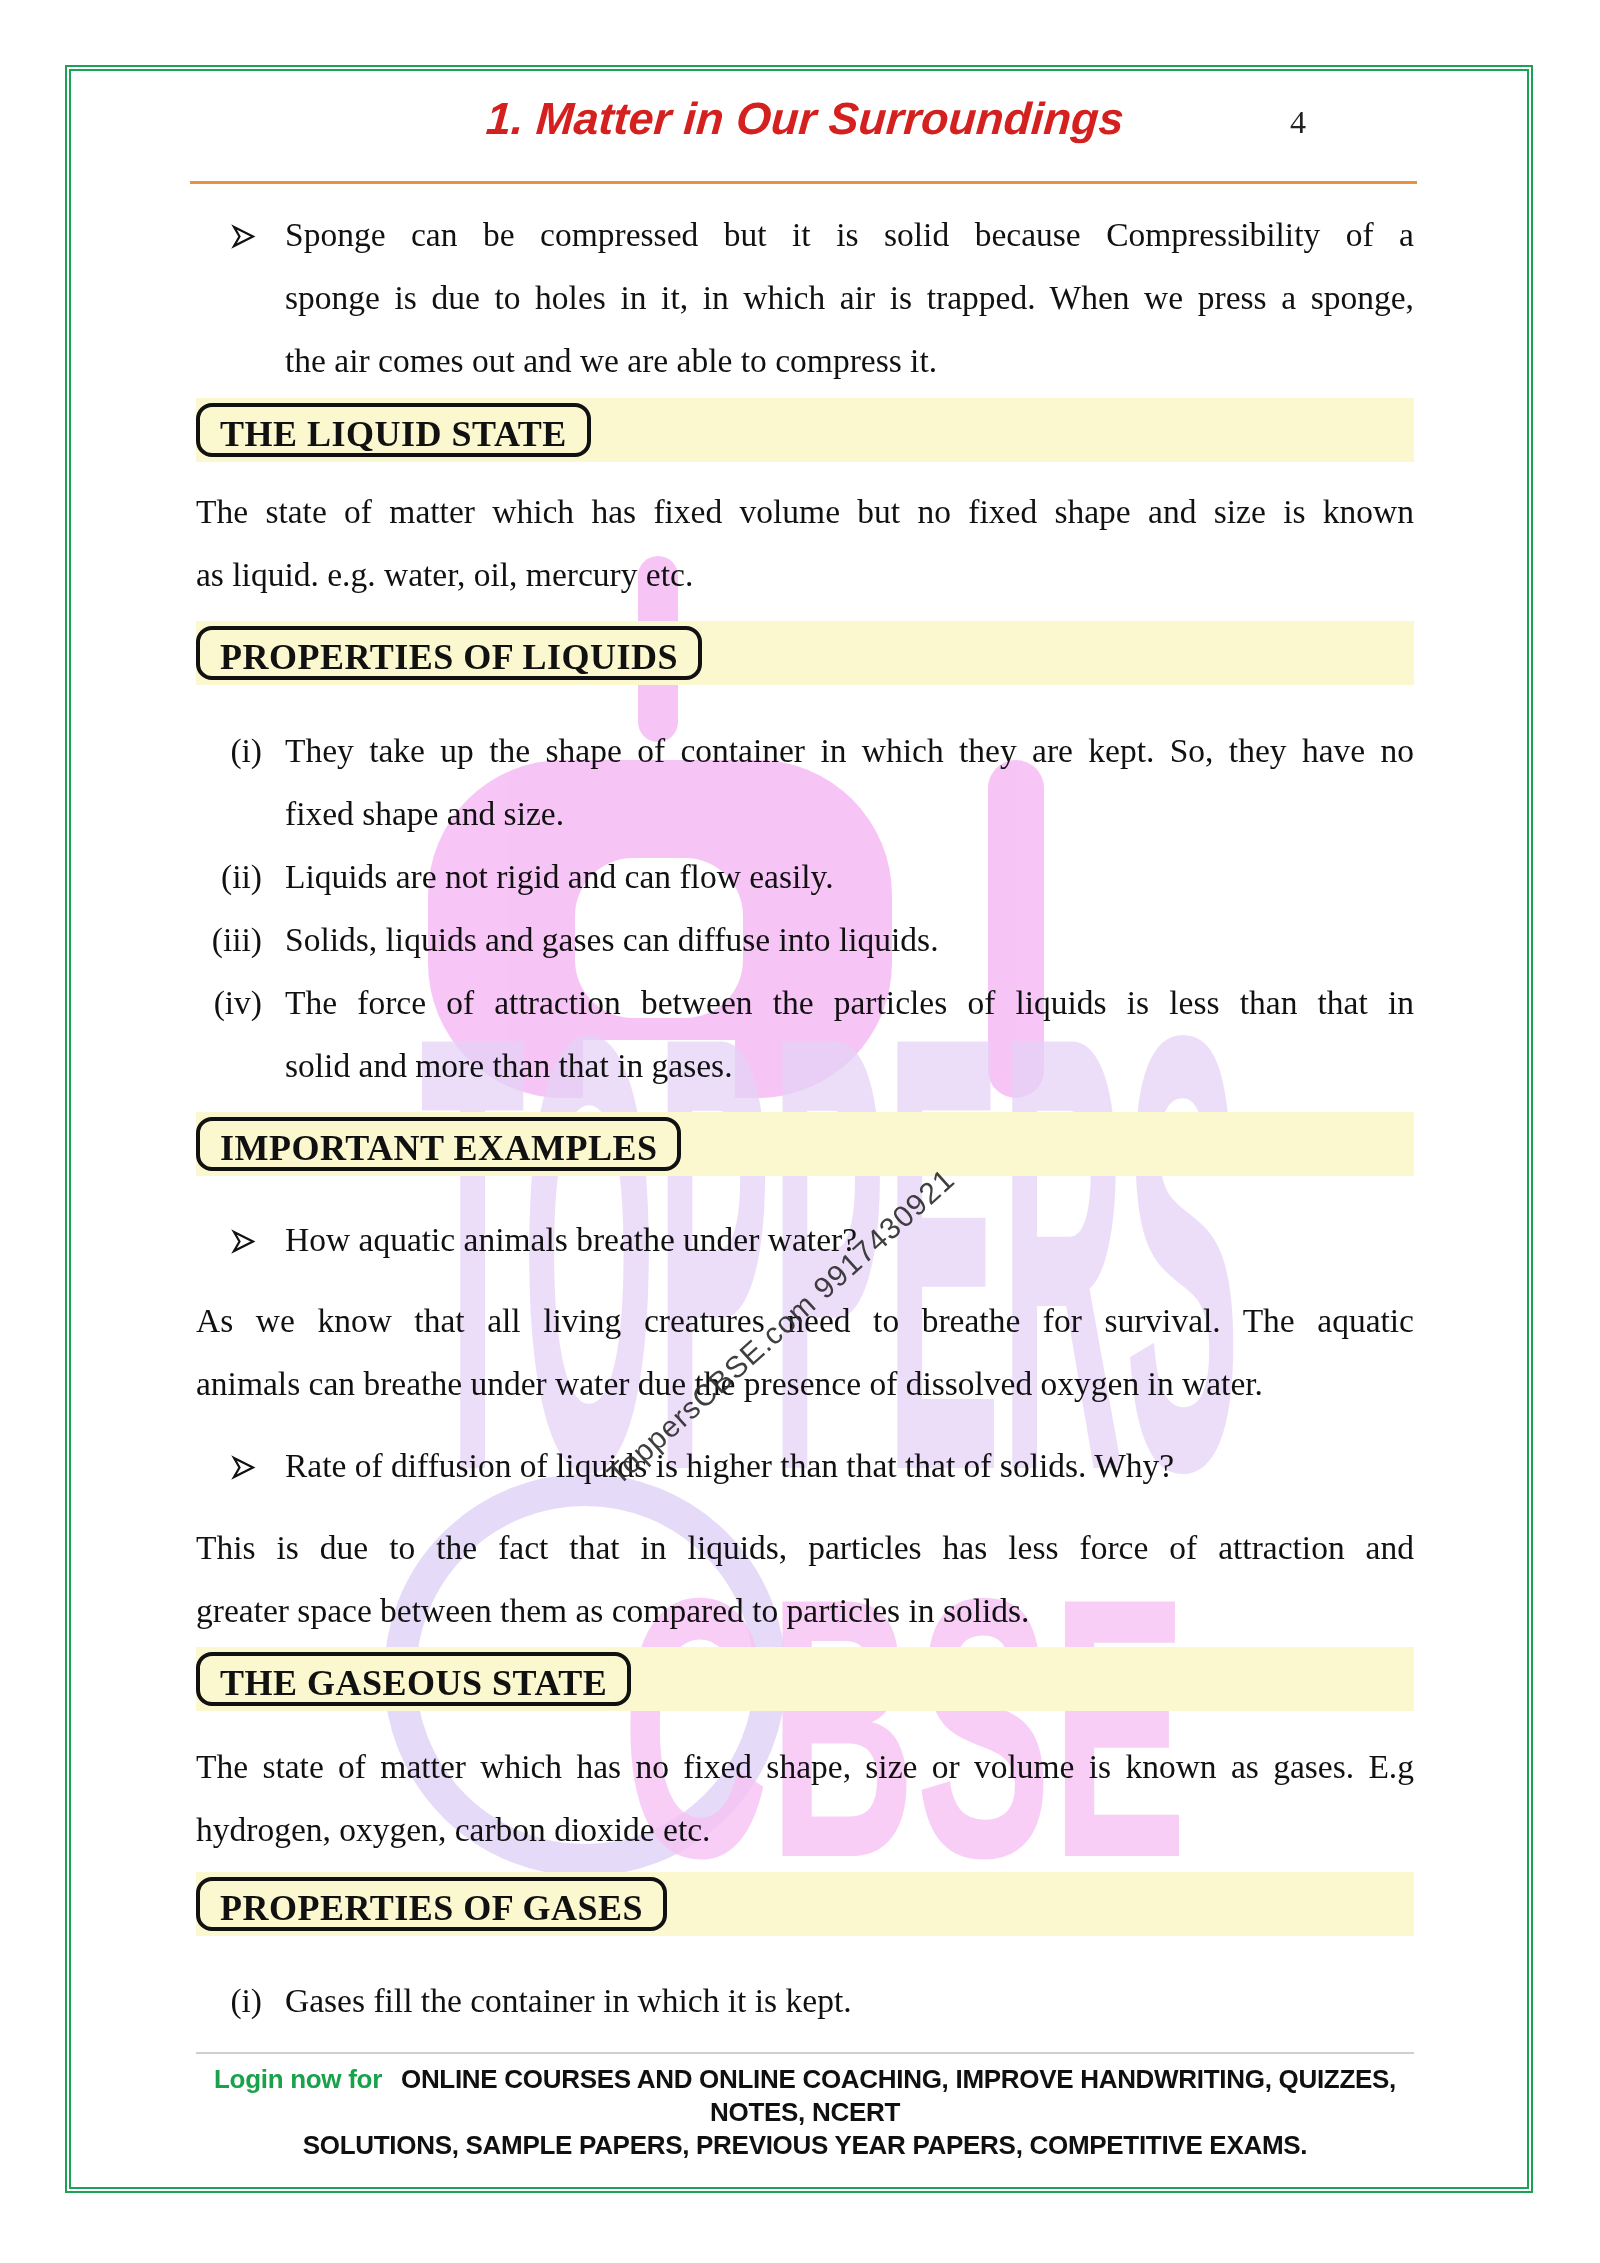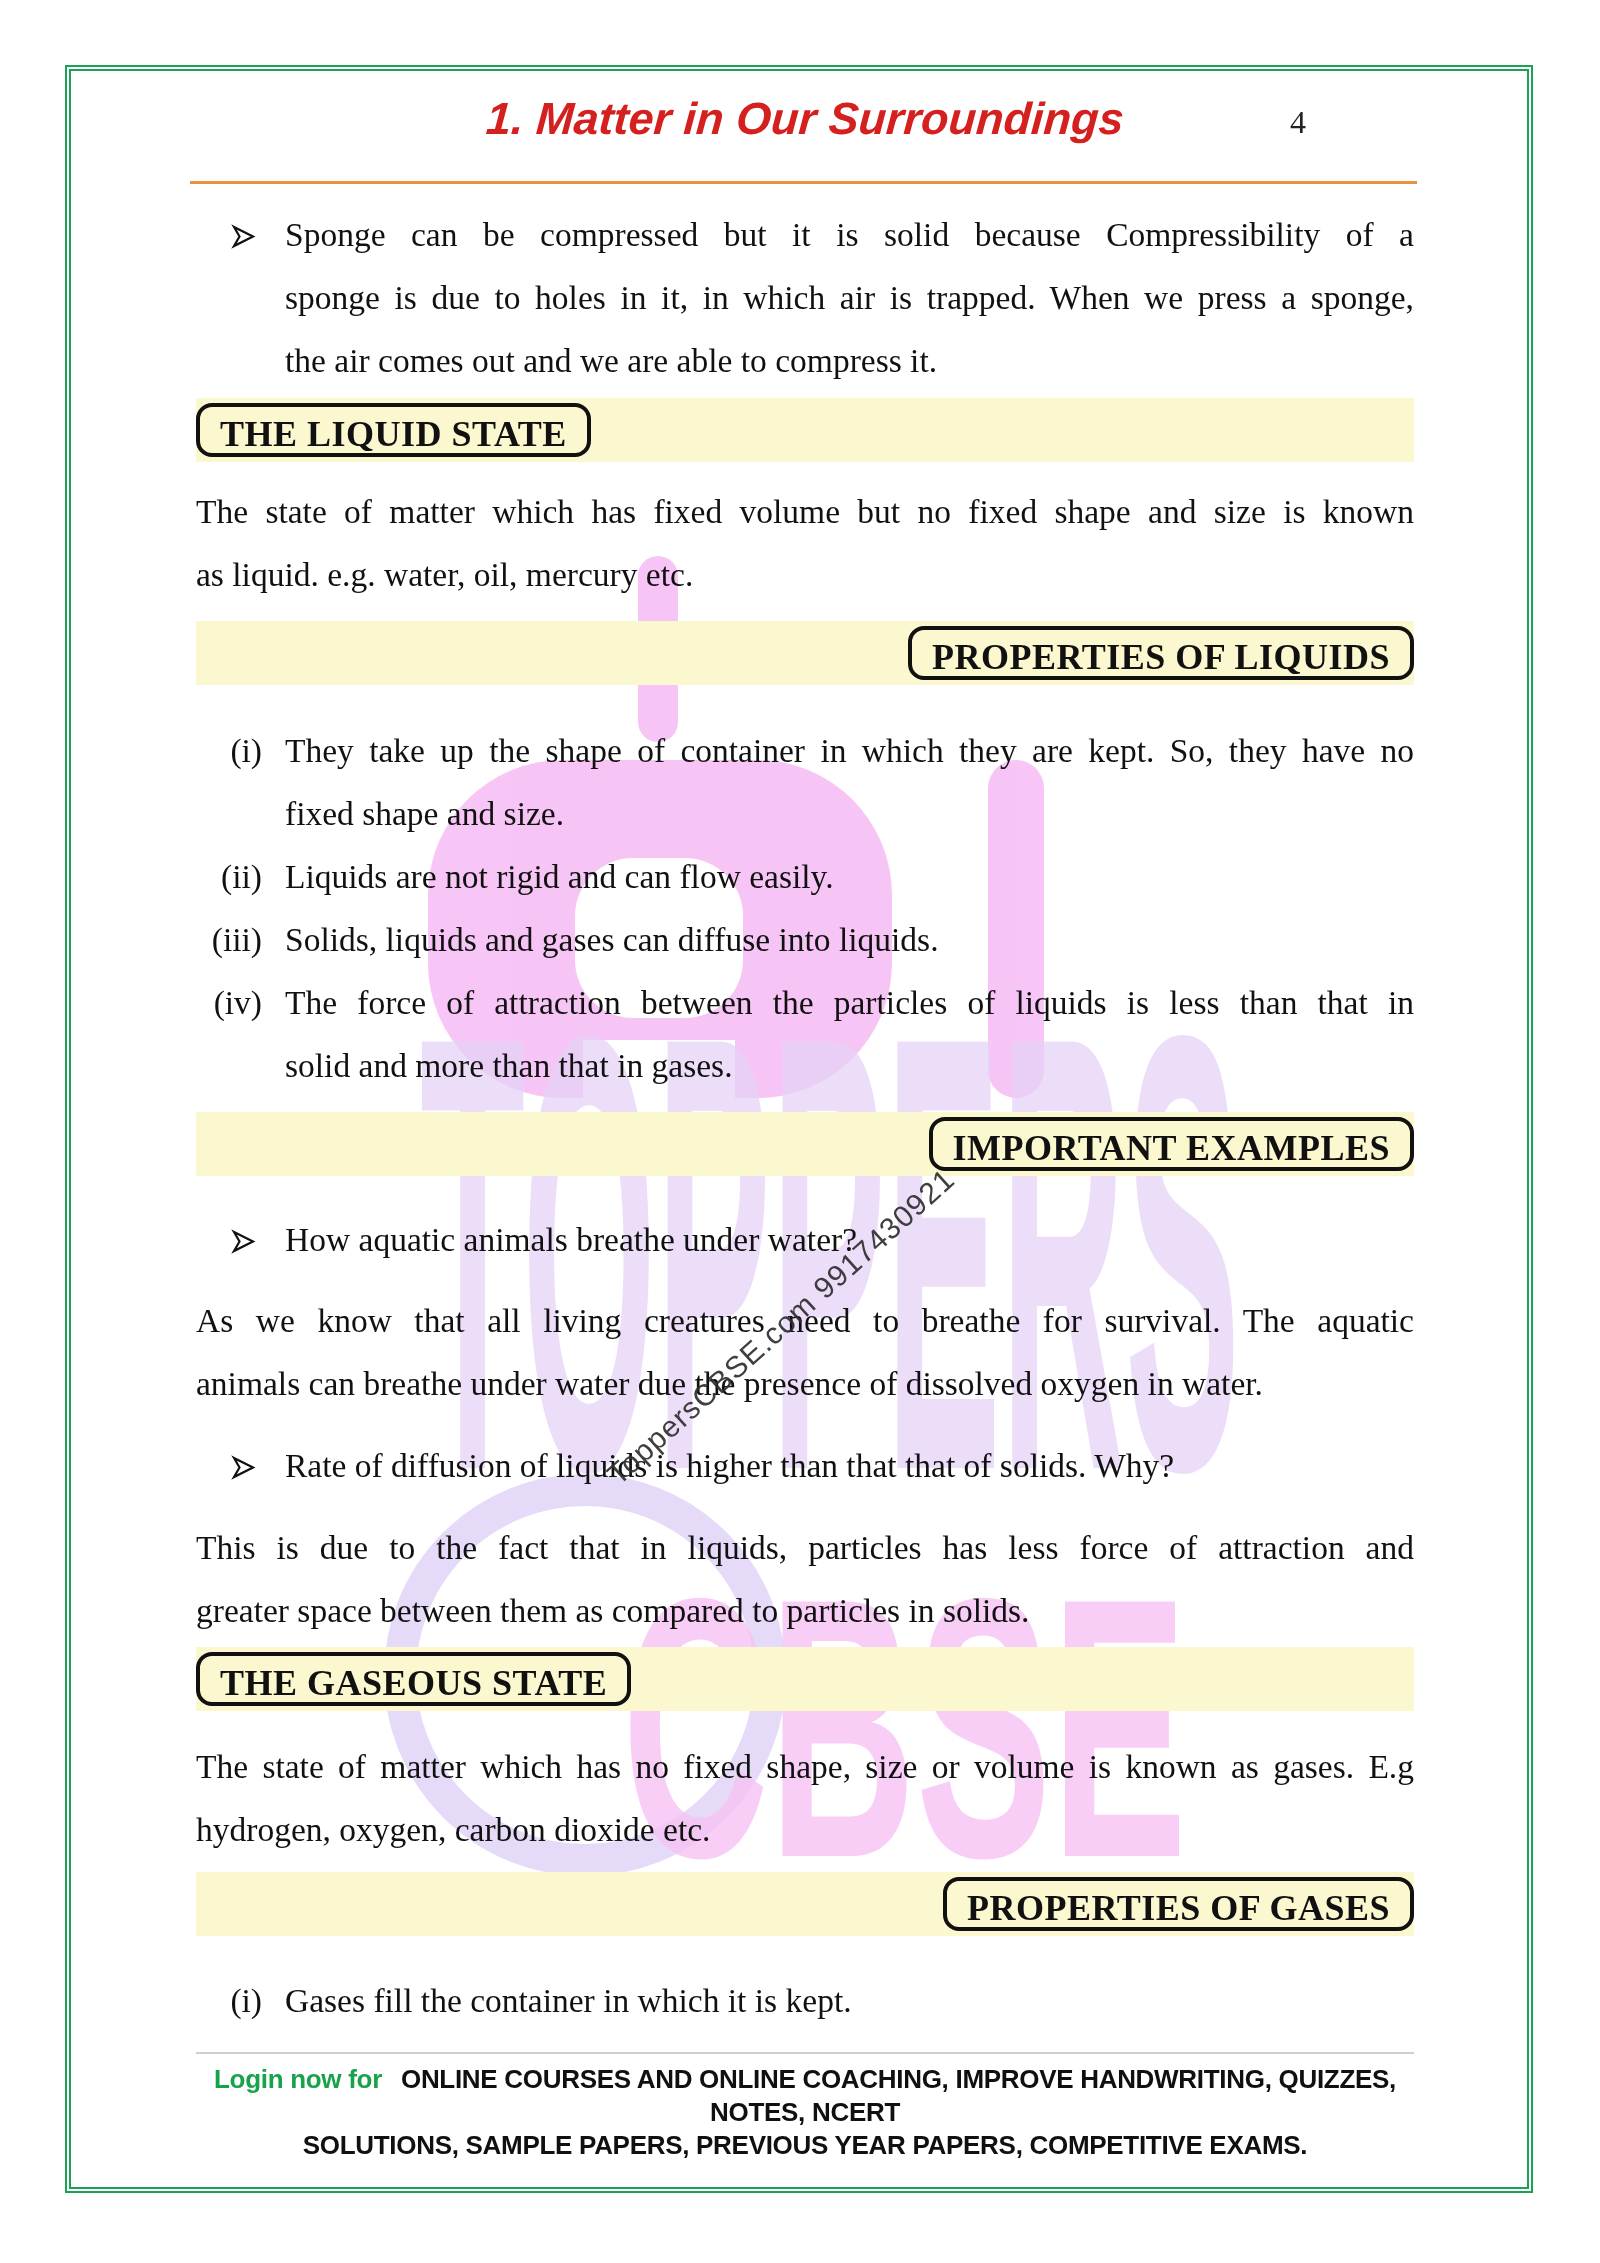--- a/index.html
+++ b/index.html
@@ -34,21 +34,21 @@
   .para { font-size:33.5px; color:#111; }
   .pline { line-height:63px; height:63px; white-space:nowrap-off; }
   .j { text-align:justify; text-align-last:justify; }
 
   .brow { position:relative; padding-left:89px; font-size:33.5px; }
   .bico { position:absolute; left:34px; top:17px; }
   .lrow { position:relative; padding-left:89px; font-size:33.5px; }
   .lnum { position:absolute; left:0; top:0; width:66px; text-align:right; line-height:63px; }
 
   .banner { height:64px; background:#fbf8cf; display:flex; align-items:center; }
-  .banner.center { justify-content:flex-end; }
+  .banner.center { justify-content:flex-start; }
   .banner-box {
     background:#fbf8cf; border:4px solid #111; border-radius:16px; box-sizing:border-box;
     height:54px; line-height:52px; padding:1px 20px 0 20px;
     font-weight:bold; font-size:36px; letter-spacing:.5px; color:#111;
   }
 
   .frule { margin-top:20px; height:2px; background:#cfcfcf; }
   .fline {
     text-align:center; font-family:"Liberation Sans", sans-serif; font-weight:bold;
     font-size:26px; line-height:33px; color:#101010; letter-spacing:-0.3px;

